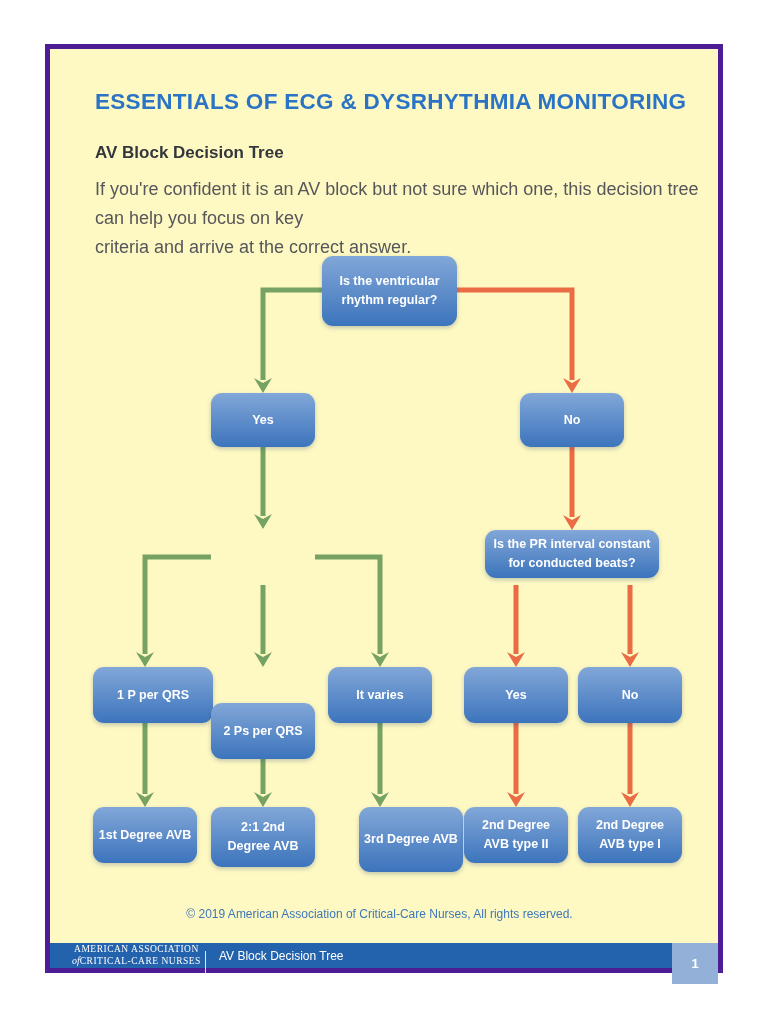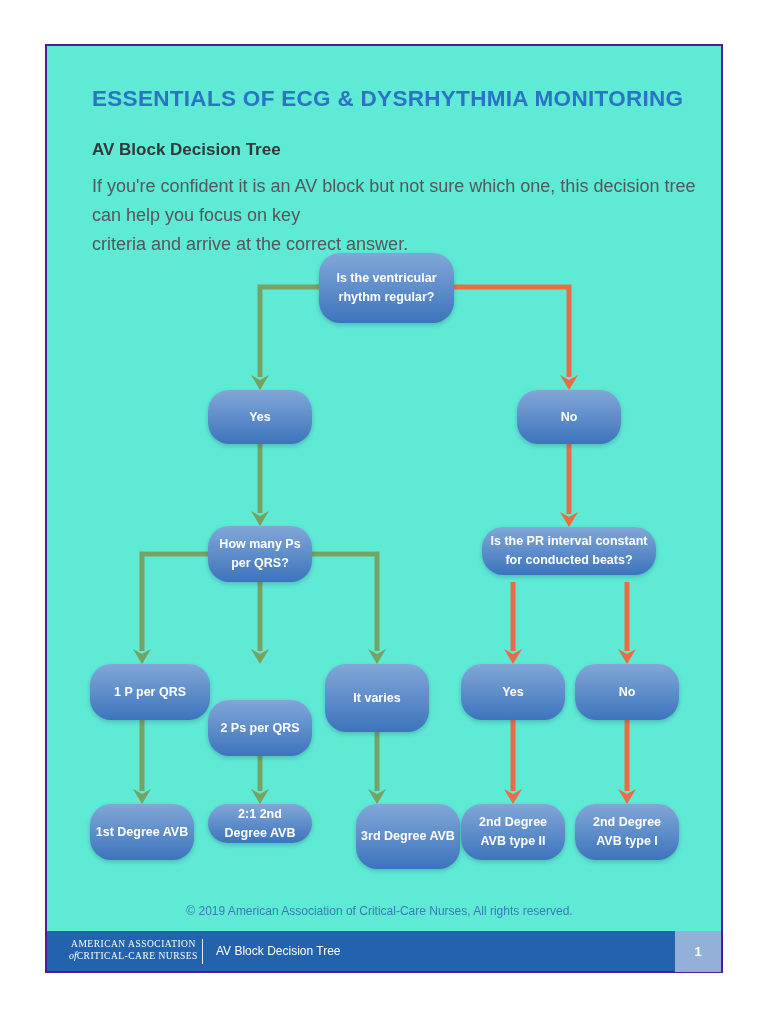--- a/index.html
+++ b/index.html
@@ -4,36 +4,36 @@
 <style>
   :root{
     --title-blue:#2a73c5; --node-top:#82a7d8; --node-bottom:#3c74bc;
     --green:#76a263; --orange:#ea6c45; --bar-blue:#2363ad;
     --pagenum-blue:#93b1d8; --copy-blue:#3d78ba;
   }
   *{box-sizing:border-box;margin:0;padding:0;}
   html,body{width:768px;height:1024px;background:#ffffff;
     font-family:"Liberation Sans",sans-serif;position:relative;overflow:hidden;}
   .page{position:absolute;left:45px;top:44px;width:678px;height:929px;
-    background:#5eead4;border:2px solid #4c1d95;}
+    background:#fef9c3;border:5px solid #4c1d95;}
   .title{position:absolute;left:45px;top:40px;font-size:22.5px;font-weight:bold;
     color:var(--title-blue);letter-spacing:.3px;white-space:nowrap;}
   .heading{position:absolute;left:45px;top:94px;font-size:17px;font-weight:bold;color:#33373c;}
   .intro{position:absolute;left:45px;top:126px;font-size:18px;color:#55575a;
     line-height:1.6;white-space:pre-line;}
   .tree{position:absolute;left:0;top:0;width:676px;height:927px;}
   .tree svg{position:absolute;left:0;top:0;pointer-events:none;}
   .node{position:absolute;display:flex;align-items:center;justify-content:center;
     text-align:center;color:#fff;font-weight:bold;font-size:12.5px;line-height:1.5;
-    border-radius:21px;padding:4px;white-space:pre-line;
+    border-radius:11px;padding:4px;white-space:pre-line;
     background:linear-gradient(to bottom,var(--node-top),var(--node-bottom));
     box-shadow:0 2px 4px rgba(40,70,110,.28);}
   .copyright{position:absolute;left:0;right:9px;top:858px;text-align:center;
     font-size:12px;color:var(--copy-blue);}
-  .footer-bar{position:absolute;left:0;right:0;bottom:0;height:40px;background:var(--bar-blue);}
+  .footer-bar{position:absolute;left:0;right:0;bottom:0;height:25px;background:var(--bar-blue);}
   .logo{position:absolute;left:22px;top:50%;transform:translateY(-50%);color:#fff;
     font-family:"Liberation Serif",serif;text-align:center;line-height:1.2;
     font-size:9.5px;letter-spacing:.5px;white-space:nowrap;}
   .logo .of{font-style:italic;font-size:10px;letter-spacing:0;}
   .bar-divider{position:absolute;left:155px;top:8px;width:1px;height:25px;background:rgba(255,255,255,.85);}
   .bar-title{position:absolute;left:169px;top:50%;transform:translateY(-50%);color:#fff;font-size:12px;}
   .page-num{position:absolute;right:0;top:0;width:46px;height:41px;background:var(--pagenum-blue);
     color:#fff;display:flex;align-items:center;justify-content:center;font-size:13px;font-weight:bold;}
   .edge-green{stroke:var(--green);stroke-width:5;fill:none;}
   .edge-orange{stroke:var(--orange);stroke-width:5;fill:none;}
@@ -67,31 +67,29 @@
       <polygon class="head-orange" points="457,603 466,618 475,603 466,608"></polygon>
       <polygon class="head-orange" points="571,603 580,618 589,603 580,608"></polygon>
       <polygon class="head-orange" points="457,743 466,758 475,743 466,748"></polygon>
       <polygon class="head-orange" points="571,743 580,758 589,743 580,748"></polygon>
     </svg>
 
     <div class="node" style="left:272px;top:207px;width:135px;height:70px;">Is the ventricular
 rhythm regular?</div>
     <div class="node" style="left:161px;top:344px;width:104px;height:54px;">Yes</div>
     <div class="node" style="left:470px;top:344px;width:104px;height:54px;">No</div>
-    <div class="node" style="left:161px;top:480px;width:104px;height:56px;">How many Ps
-per QRS?</div>
     <div class="node" style="left:435px;top:481px;width:174px;height:48px;">Is the PR interval constant
 for conducted beats?</div>
     <div class="node" style="left:43px;top:618px;width:120px;height:56px;">1 P per QRS</div>
     <div class="node" style="left:161px;top:654px;width:104px;height:56px;">2 Ps per QRS</div>
-    <div class="node" style="left:278px;top:618px;width:104px;height:68px;">It varies</div>
+    <div class="node" style="left:278px;top:618px;width:104px;height:56px;">It varies</div>
     <div class="node" style="left:414px;top:618px;width:104px;height:56px;">Yes</div>
     <div class="node" style="left:528px;top:618px;width:104px;height:56px;">No</div>
     <div class="node" style="left:43px;top:758px;width:104px;height:56px;">1st Degree AVB</div>
-    <div class="node" style="left:161px;top:758px;width:104px;height:39px;">2:1 2nd
+    <div class="node" style="left:161px;top:758px;width:104px;height:60px;">2:1 2nd
 Degree AVB</div>
     <div class="node" style="left:289px;top:758px;width:104px;height:65px;margin-left:20px;">3rd Degree AVB</div>
     <div class="node" style="left:414px;top:758px;width:104px;height:56px;">2nd Degree
 AVB type II</div>
     <div class="node" style="left:528px;top:758px;width:104px;height:56px;">2nd Degree
 AVB type I</div>
   </div>
 
   <div class="copyright">© 2019 American Association of Critical-Care Nurses, All rights reserved.</div>
 

